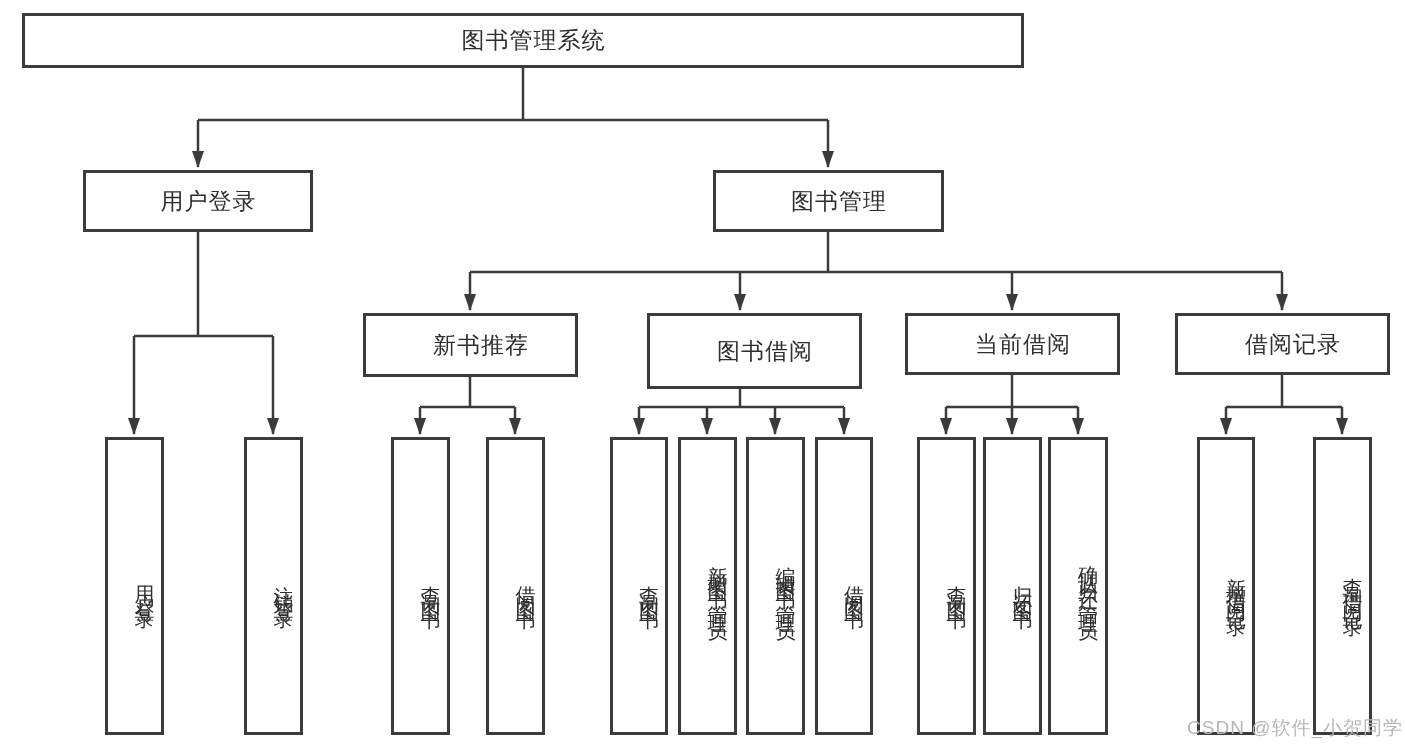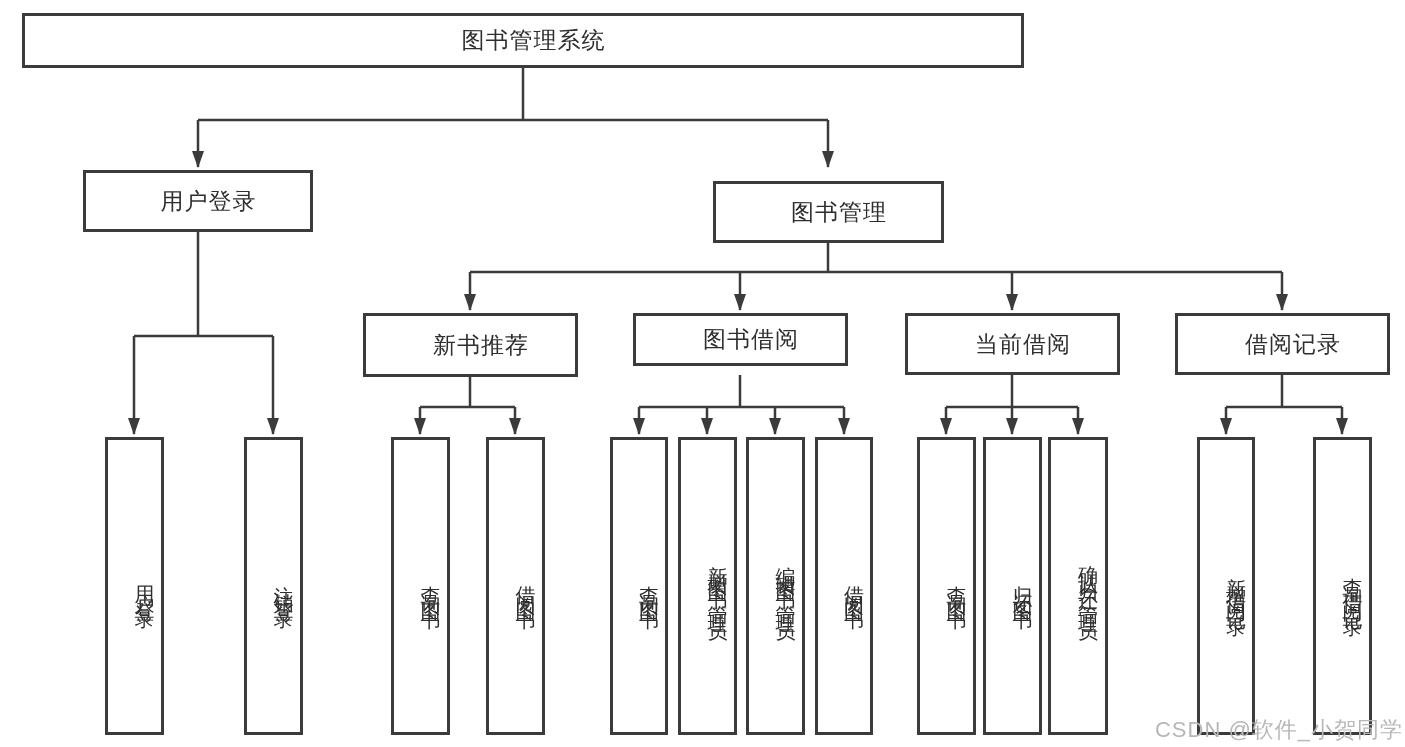--- a/index.html
+++ b/index.html
@@ -36,21 +36,21 @@
   .vtext{
     writing-mode:vertical-rl;
     text-orientation:mixed;
     letter-spacing:8px;
     line-height:1;
   }
   .watermark{
     position:absolute;
     right:2px;
     top:715px;
-    font-size:22px;
+    font-size:19px;
     letter-spacing:1px;
     color:#b7b7b7;
     white-space:nowrap;
     z-index:5;
     text-align:right;
   }
 </style>
 </head>
 <body>
 
@@ -106,28 +106,28 @@
     </g>
   </svg>
 
   <div class="node hbox" style="left:22px;top:13px;width:1002px;height:55px;">
     <span>图书管理系统</span>
   </div>
 
   <div class="node hbox" style="left:83px;top:170px;width:230px;height:62px;">
     <span>用户登录</span>
   </div>
-  <div class="node hbox" style="left:713px;top:170px;width:231px;height:62px;margin-top:11px;">
+  <div class="node hbox" style="left:713px;top:170px;width:231px;height:62px;">
     <span>图书管理</span>
   </div>
 
   <div class="node hbox" style="left:363px;top:313px;width:215px;height:64px;">
     <span>新书推荐</span>
   </div>
-  <div class="node hbox" style="left:633px;top:313px;width:215px;height:53px;">
+  <div class="node hbox" style="left:647px;top:313px;width:215px;height:76px;">
     <span>图书借阅</span>
   </div>
   <div class="node hbox" style="left:905px;top:313px;width:215px;height:62px;">
     <span>当前借阅</span>
   </div>
   <div class="node hbox" style="left:1175px;top:313px;width:215px;height:62px;">
     <span>借阅记录</span>
   </div>
 
   <div class="node vbox" style="left:105px;top:437px;width:59px;height:298px;">

